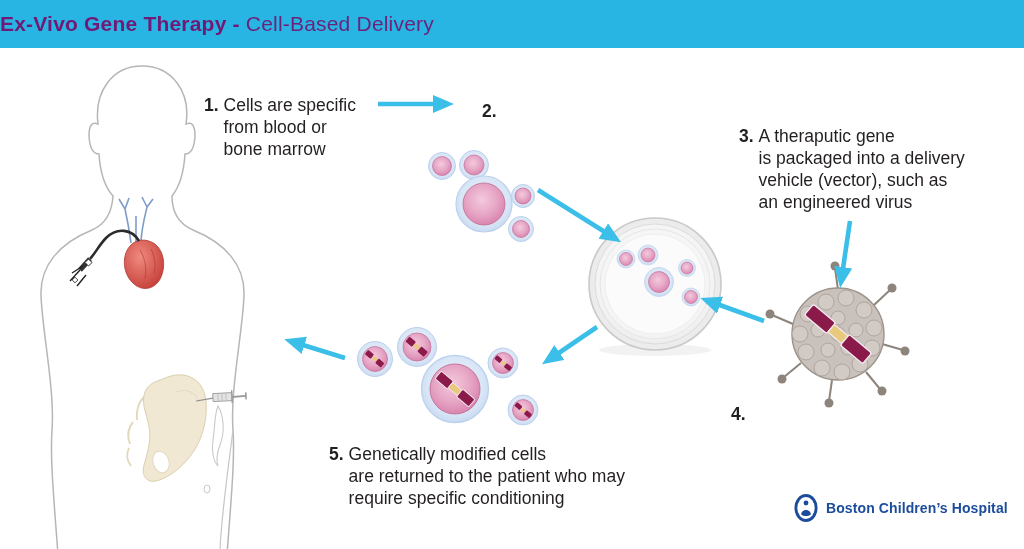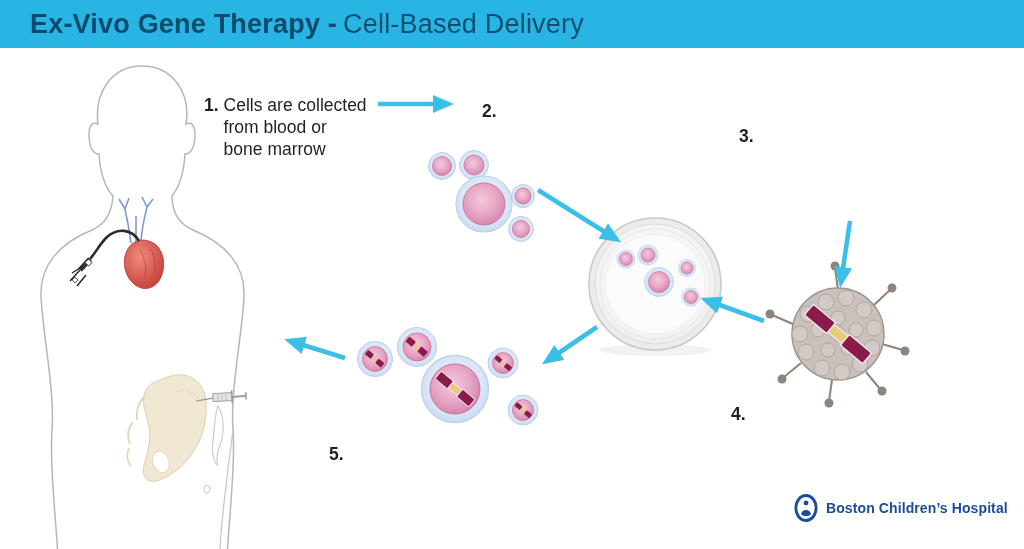--- a/index.html
+++ b/index.html
@@ -5,21 +5,21 @@
   html,body{margin:0;padding:0;background:#ffffff;}
   #stage{
     position:relative;width:1024px;height:549px;overflow:hidden;
     background:#ffffff;font-family:"Liberation Sans",sans-serif;
   }
   
   #header{
     position:absolute;left:0;top:0;width:100%;height:48px;
     background:var(--header_bg,#29b5e3);display:flex;align-items:center;
   }
-  #header .title{margin-left:30px;font-size:27px;color:#0c4a6e;letter-spacing:.2px;}
+  #header .title{font-size:21px;color:#701a75;letter-spacing:.2px;}
   #header .t-bold{font-weight:bold;margin-right:6px;}
   #header .t-light{font-weight:normal;opacity:.95;}
   
   #art{position:absolute;left:0;top:0;width:1024px;height:549px;}
   
   .step{
     position:absolute;display:flex;align-items:flex-start;
     color:#231f20;font-size:17.5px;line-height:22px;
   }
   .step .num{font-weight:bold;margin-right:5px;}
@@ -259,35 +259,42 @@
       <line x1="538" y1="190" x2="616" y2="239" marker-end="url(#ah)"></line>
       <line x1="850" y1="221" x2="841" y2="282" marker-end="url(#ah)"></line>
       <line x1="764" y1="321" x2="706" y2="300" marker-end="url(#ah)"></line>
       <line x1="597" y1="327" x2="547" y2="361" marker-end="url(#ah)"></line>
       <line x1="345" y1="358" x2="290" y2="341" marker-end="url(#ah)"></line>
     </g>
   </svg>
 
   <div class="step" style="left:204px;top:94px;width:185px">
     <span class="num">1.</span>
-    <span class="txt">Cells are collected
+    <span class="txt">Cells are specific
 from blood or
 bone marrow</span>
   </div>
   <div class="step" style="left:482px;top:100px;width:240px">
     <span class="num">2.</span>
   </div>
   <div class="step" style="left:739px;top:125px;width:250px">
     <span class="num">3.</span>
+    <span class="txt">A theraputic gene
+is packaged into a delivery
+vehicle (vector), such as
+an engineered virus</span>
   </div>
   <div class="step" style="left:731px;top:403px;width:250px">
     <span class="num">4.</span>
   </div>
   <div class="step" style="left:329px;top:443px;width:320px">
     <span class="num">5.</span>
+    <span class="txt">Genetically modified cells
+are returned to the patient who may
+require specific conditioning</span>
   </div>
 
   <div id="logo">
     <svg width="26" height="32" viewBox="0 0 26 32">
       <ellipse cx="13" cy="16" rx="11.5" ry="14" fill="var(--logo_blue,#1b4c9c)"></ellipse>
       <ellipse cx="13" cy="16" rx="8.7" ry="11" fill="#ffffff"></ellipse>
       <circle cx="13" cy="11" r="2.4" fill="var(--logo_blue,#1b4c9c)"></circle>
       <path d="M 8.2 22.5 C 8.2 16.5 17.8 16.5 17.8 22.5 C 15 24.5 11 24.5 8.2 22.5 Z" fill="var(--logo_blue,#1b4c9c)"></path>
       <circle cx="15.5" cy="16.5" r="1.5" fill="#ffffff"></circle>
     </svg>

